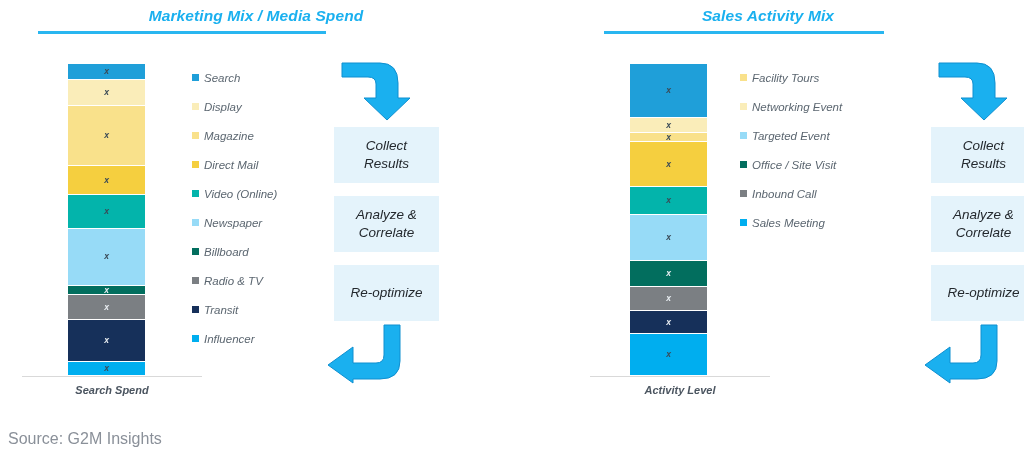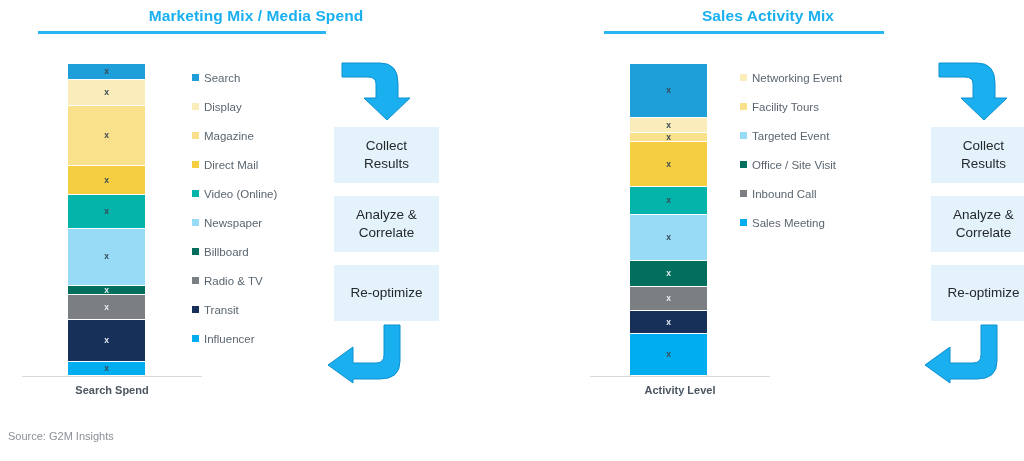--- a/index.html
+++ b/index.html
@@ -12,20 +12,21 @@
     height: 461px;
     position: relative;
     font-family: "Liberation Sans", sans-serif;
     overflow: hidden;
   }
   .panel {
     position: absolute;
     top: 0;
     width: 512px;
     height: 420px;
+    font-style: italic;
   }
   .panel-left  { left: 0; }
   .panel-right { left: 512px; }
 
   .chart-title {
     position: absolute;
     top: 7px;
     left: 0;
     width: 512px;
     text-align: center;
@@ -111,21 +112,21 @@
     font-size: 13.5px;
     color: #23282d;
     line-height: 1.3;
   }
   .flow-arrow { position: absolute; }
 
   .source {
     position: absolute;
     left: 8px;
     top: 430px;
-    font-size: 11px;
+    font-size: 16px;
     color: #8a9099;
   }
 </style>
 </head>
 <body>
 
 <div class="panel panel-left">
   <div class="chart-title">Marketing Mix / Media Spend</div>
   <div class="title-rule"></div>
 
@@ -274,26 +275,26 @@
         <div class="seg" title="Sales Meeting" style="height: 13.4%; background: rgb(0, 174, 239); border-bottom: 1px solid rgb(255, 255, 255);">
           <span class="x">x</span>
         </div>
       </div>
   </div>
   <div class="axis-line" style="left:78px; top:376px; width:180px;"></div>
   <div class="axis-label" style="left:78px; top:384px; width:180px;">Activity Level</div>
 
   <div class="legend" id="legend-right" style="left:228px; top:63px;">
       <div class="legend-item">
+        <span class="legend-swatch" style="background: rgb(249, 225, 139);"></span>
+        <span class="legend-label">Facility Tours</span>
+      </div>
+      <div class="legend-item">
         <span class="legend-swatch" style="background: rgb(250, 237, 185);"></span>
         <span class="legend-label">Networking Event</span>
-      </div>
-      <div class="legend-item">
-        <span class="legend-swatch" style="background: rgb(249, 225, 139);"></span>
-        <span class="legend-label">Facility Tours</span>
       </div>
       <div class="legend-item">
         <span class="legend-swatch" style="background: rgb(151, 219, 247);"></span>
         <span class="legend-label">Targeted Event</span>
       </div>
       <div class="legend-item">
         <span class="legend-swatch" style="background: rgb(2, 110, 94);"></span>
         <span class="legend-label">Office / Site Visit</span>
       </div>
       <div class="legend-item">

